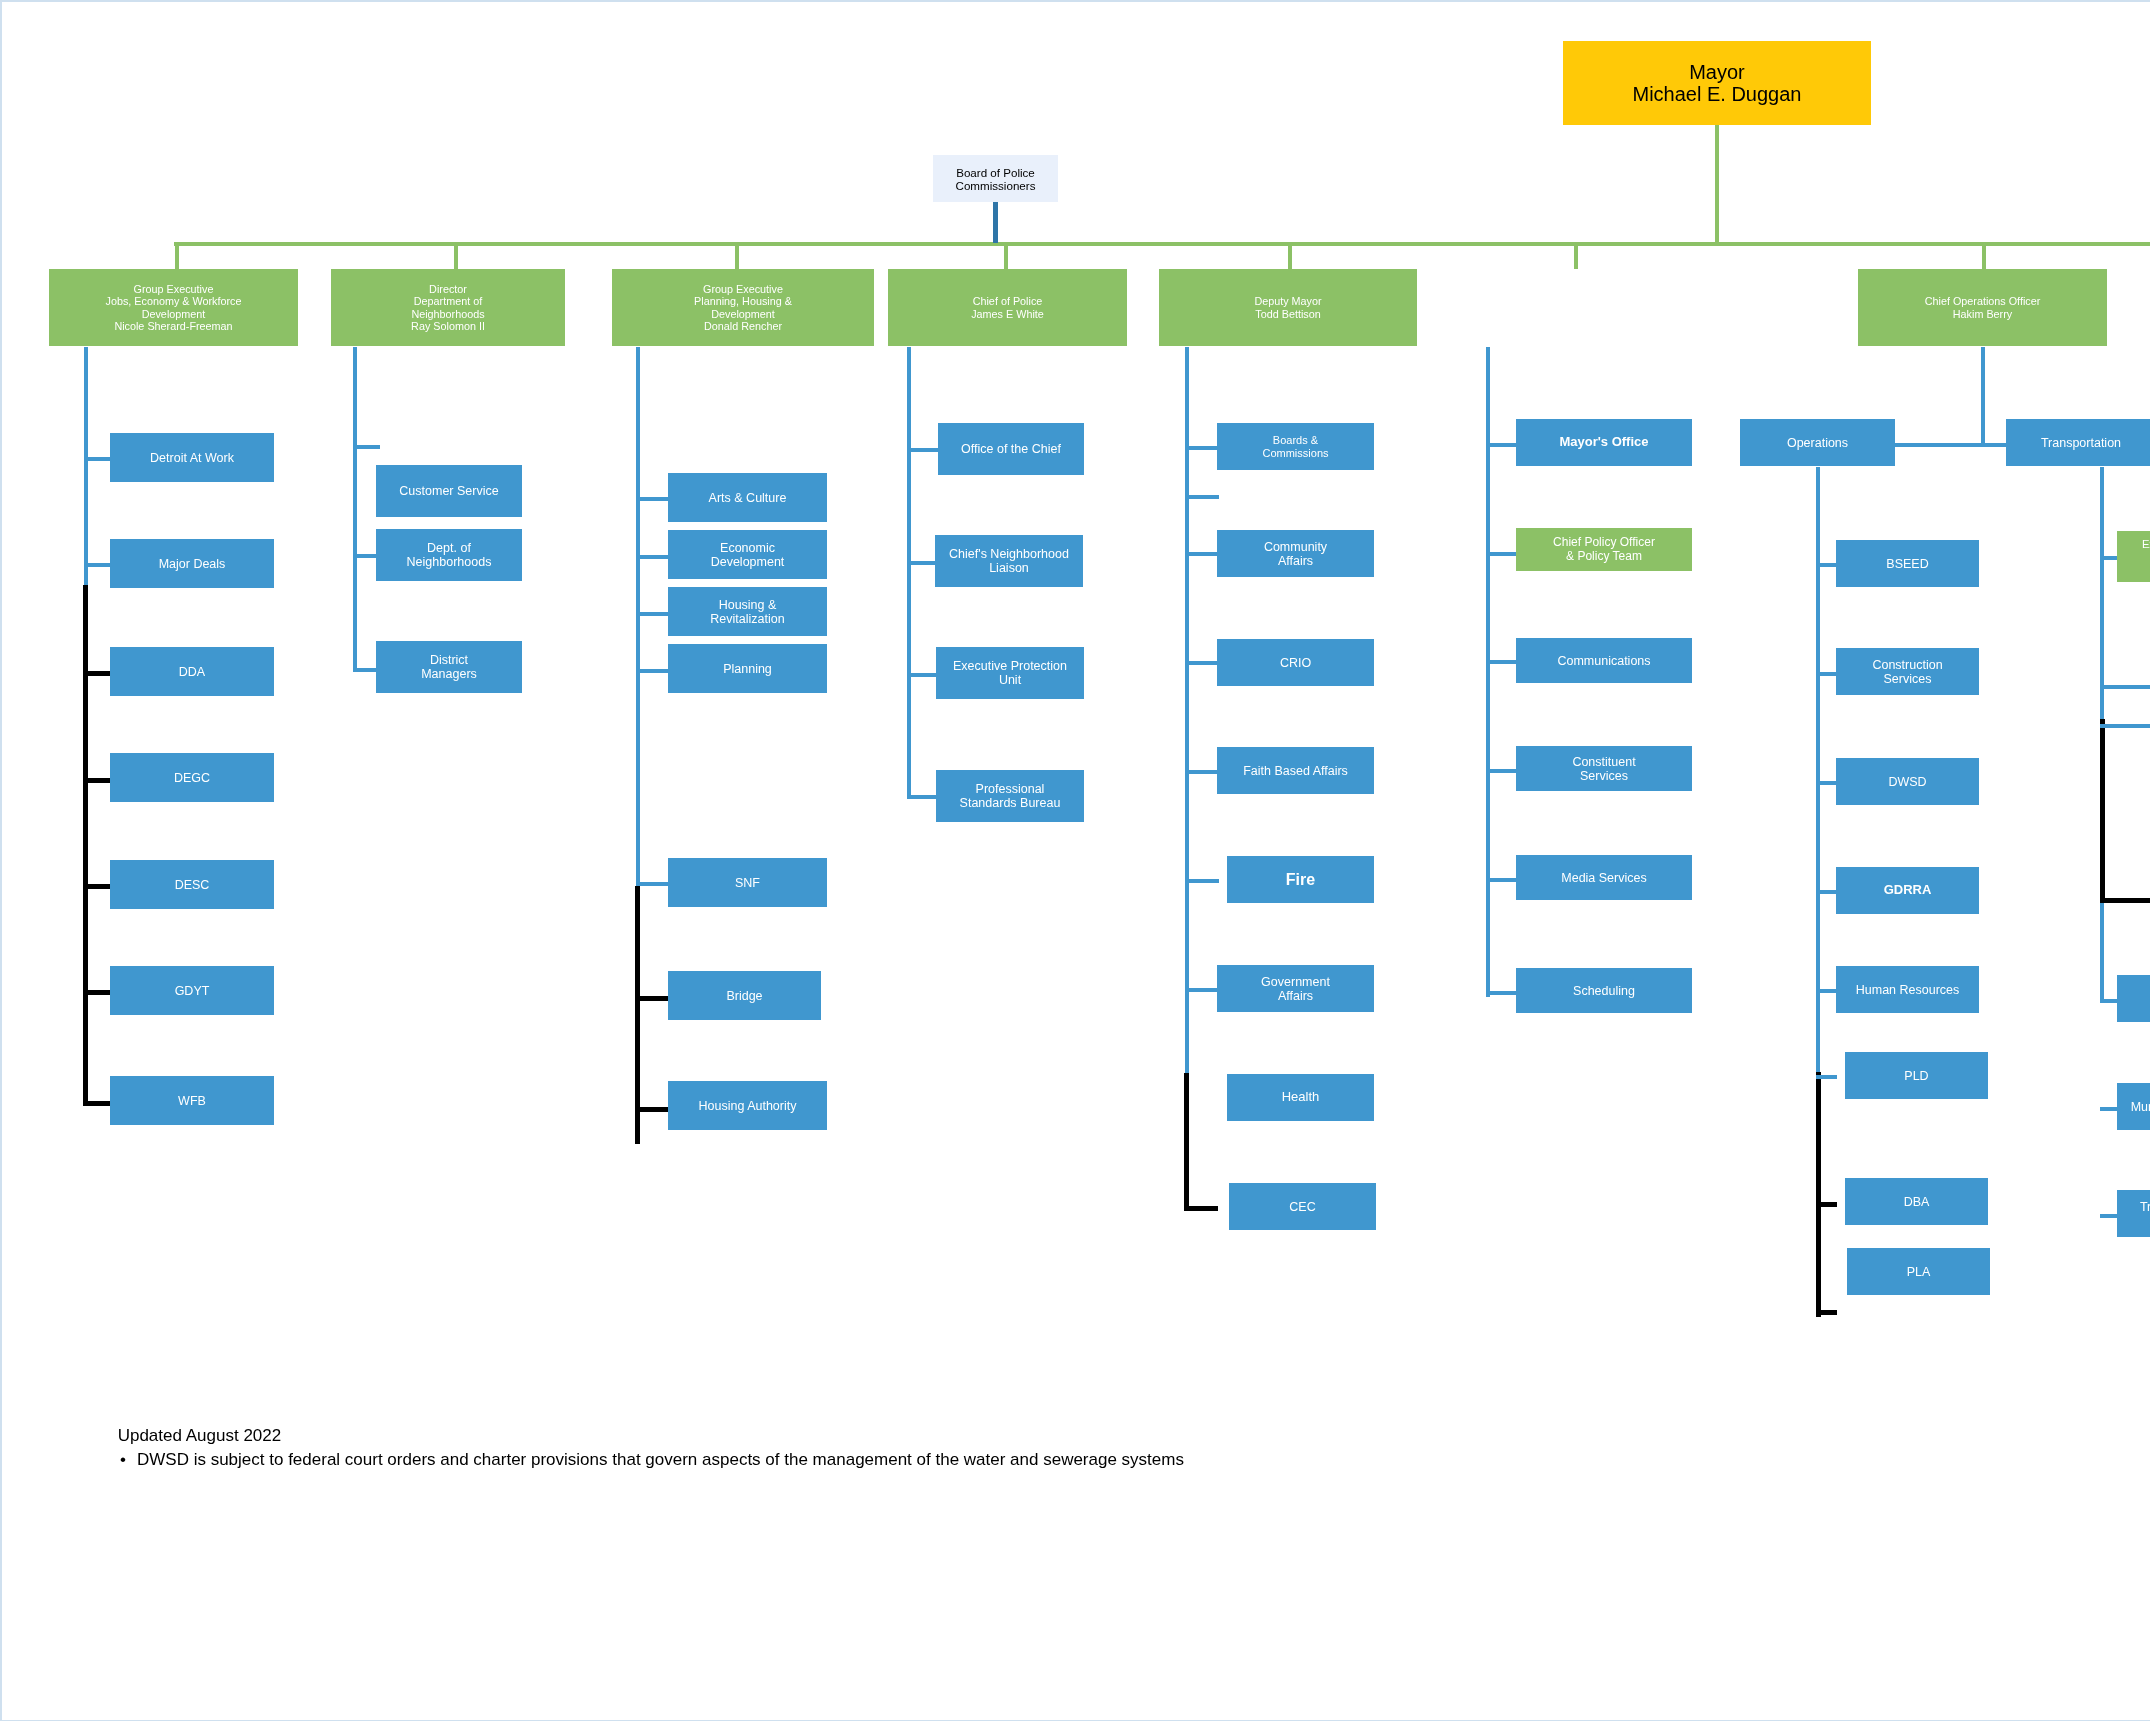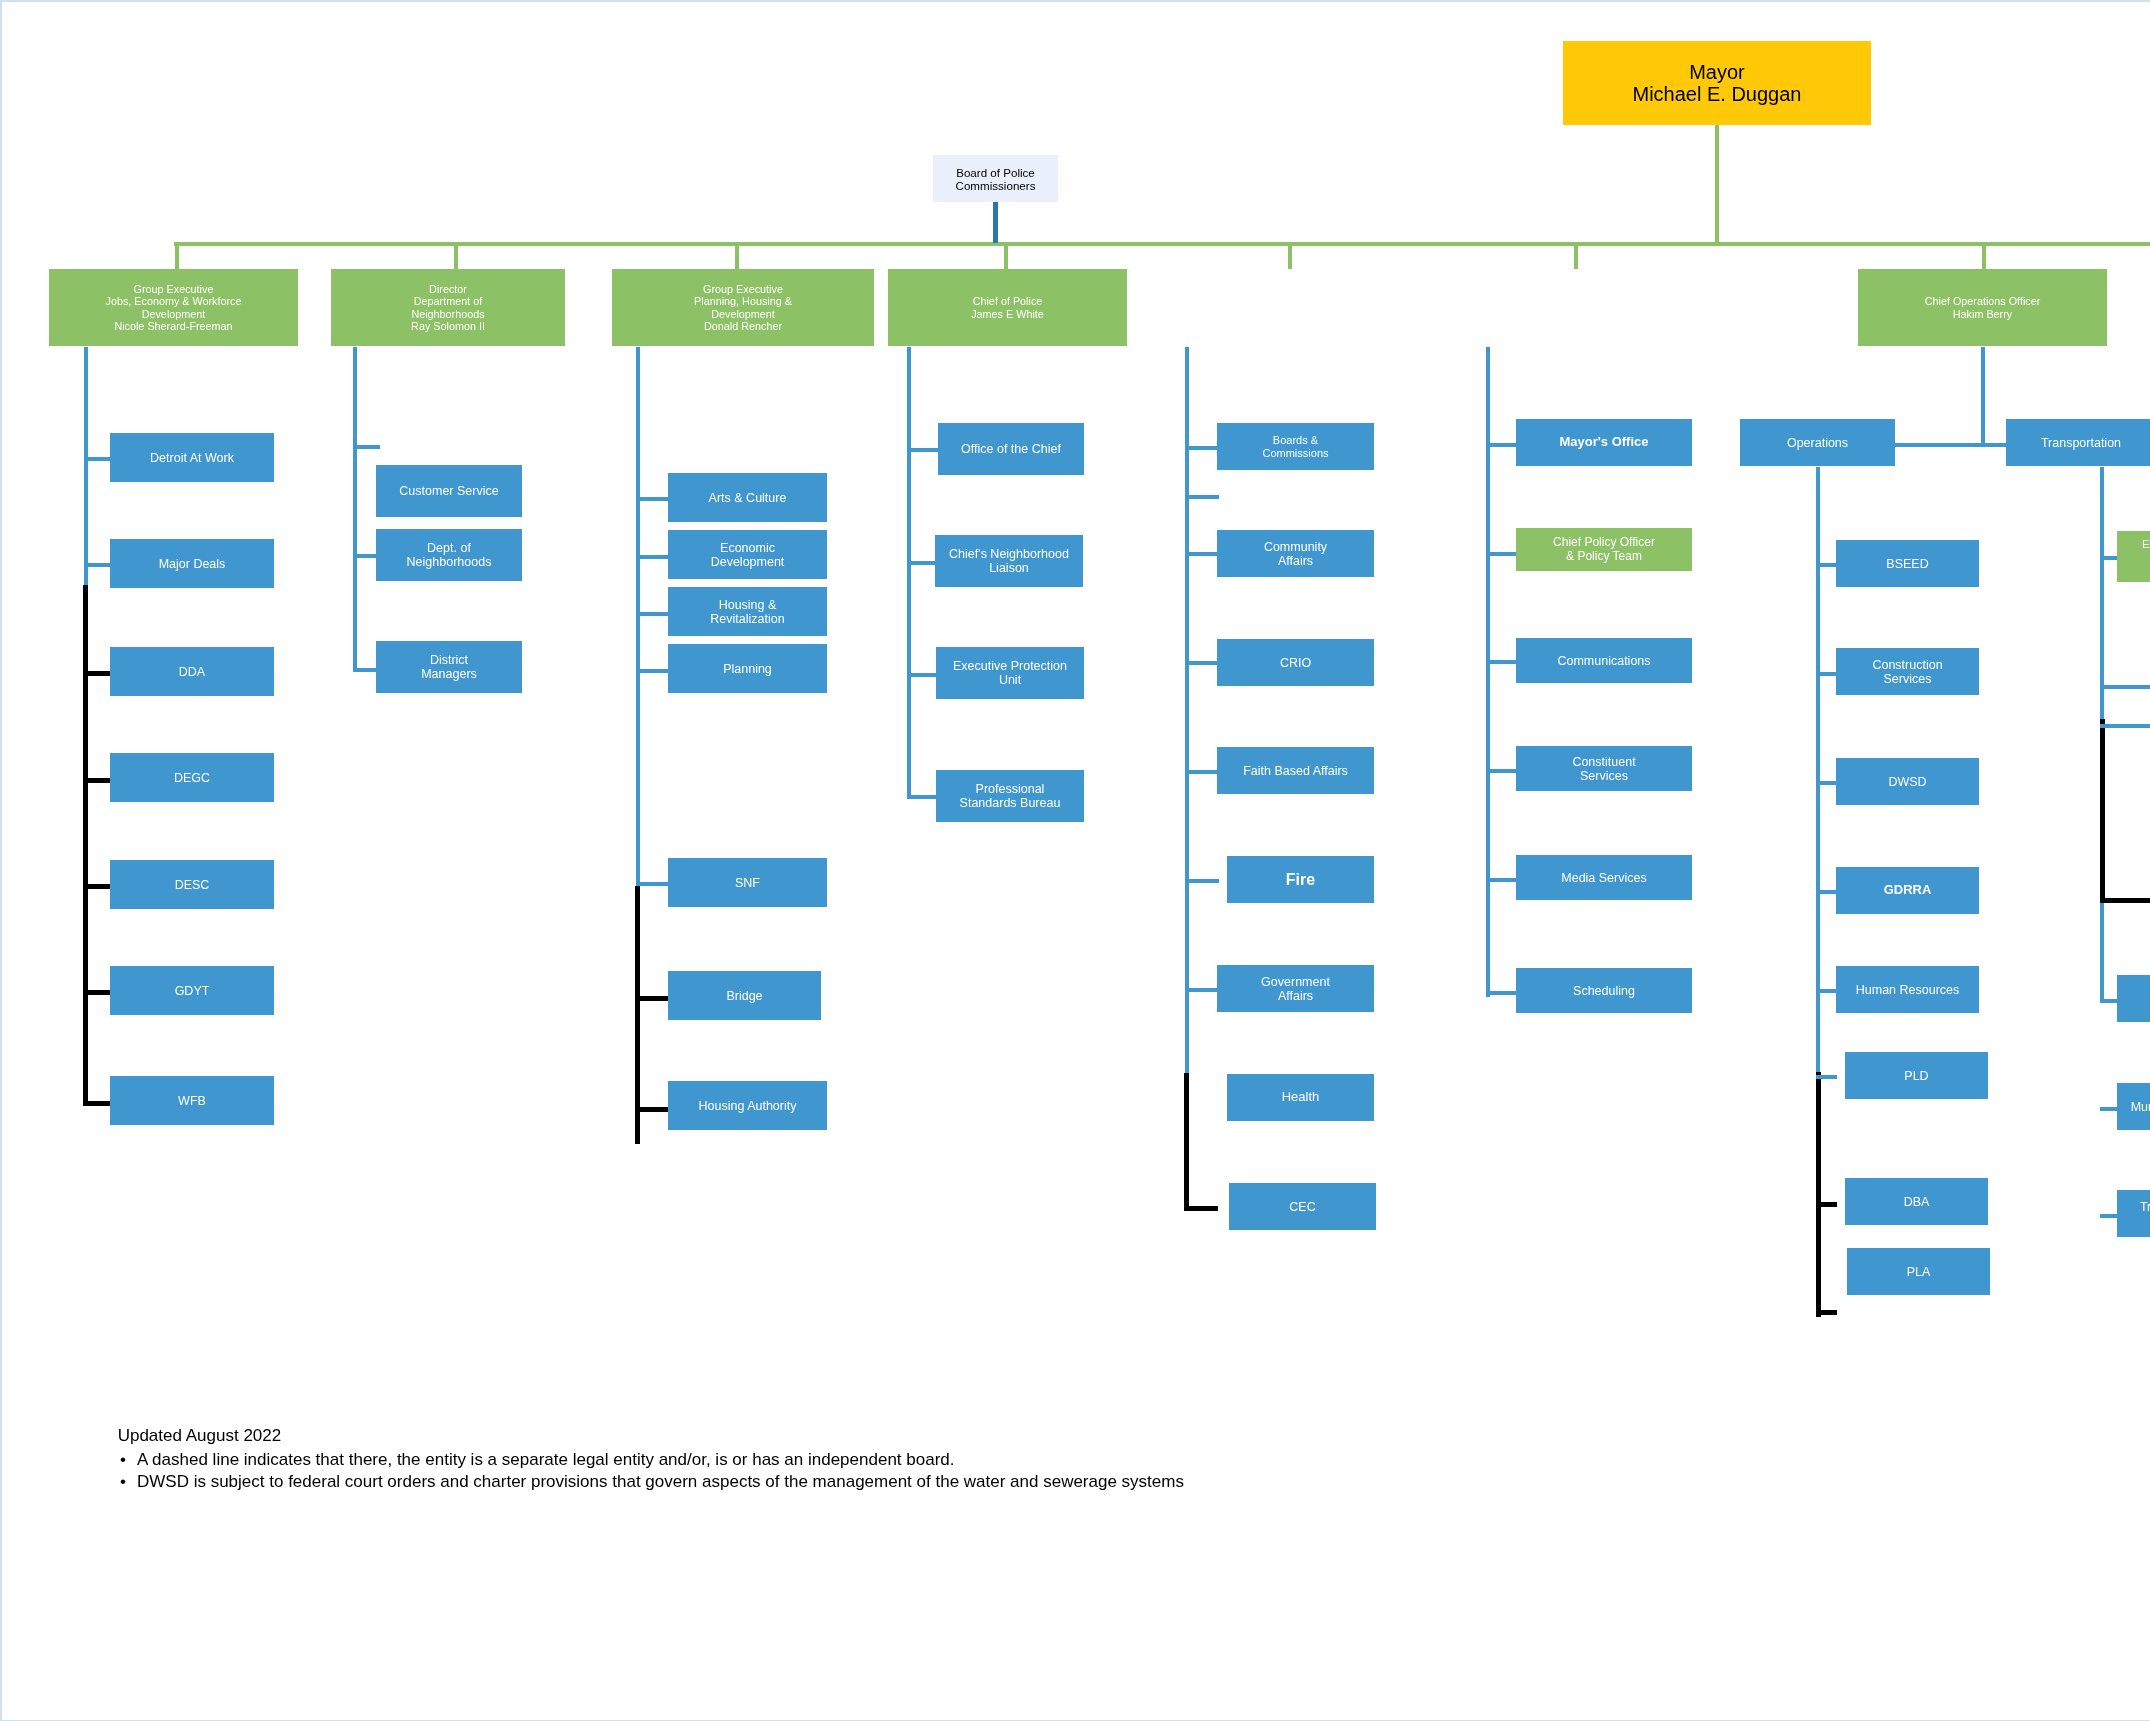--- a/index.html
+++ b/index.html
@@ -136,20 +136,22 @@
   <div class="ln h-blue" style="left:905px;top:793px;width:32px;"></div>
 
   <div class="box blue" style="left:936px;top:421px;width:146px;height:52px;font-size:12.5px;white-space:pre-line;">Office of the Chief</div>
   <div class="box blue" style="left:933px;top:533px;width:148px;height:52px;font-size:12.5px;white-space:pre-line;">Chief's Neighborhood
 Liaison</div>
   <div class="box blue" style="left:934px;top:645px;width:148px;height:52px;font-size:12.5px;white-space:pre-line;">Executive Protection
 Unit</div>
   <div class="box blue" style="left:934px;top:768px;width:148px;height:52px;font-size:12.5px;white-space:pre-line;">Professional
 Standards Bureau</div>
 
+  <div class="box green" style="left:1157px;top:267px;width:258px;height:77px;font-size:10.8px;white-space:pre-line;">Deputy Mayor
+Todd Bettison</div>
   <div class="ln v-blue" style="left:1183px;top:345px;height:729px;"></div>
   <div class="ln v-black" style="left:1182px;top:1071px;height:138px;"></div>
 
   <div class="ln h-blue" style="left:1183px;top:444px;width:34px;"></div>
   <div class="ln h-blue" style="left:1183px;top:493px;width:34px;"></div>
   <div class="ln h-blue" style="left:1183px;top:550px;width:34px;"></div>
   <div class="ln h-blue" style="left:1183px;top:659px;width:34px;"></div>
   <div class="ln h-blue" style="left:1183px;top:768px;width:34px;"></div>
   <div class="ln h-blue" style="left:1183px;top:877px;width:34px;"></div>
   <div class="ln h-blue" style="left:1183px;top:986px;width:34px;"></div>
@@ -230,19 +232,18 @@
 C. Mikel Oglesby</div>
 
   <div class="box blue" style="left:2115px;top:973px;width:126px;height:47px;font-size:12.5px;white-space:pre-line;">DPW</div>
   <div class="box blue" style="left:2115px;top:1081px;width:126px;height:47px;font-size:12.5px;white-space:pre-line;">Municipal Parking</div>
   <div class="box blue" style="left:2115px;top:1188px;width:126px;height:47px;font-size:12.5px;white-space:pre-line;">Transportation
 Planning</div>
 
   <div id="footer" style="left:108px;top:1424px;width:1333px;">
     <div class="upd">Updated August 2022</div>
     <ul>
-      <li>A dashed line indicates that there, the entity is a separate legal entity and/or, is or has an independent board.</li>
       <li>DWSD is subject to federal court orders and charter provisions that govern aspects of the management of the water and sewerage systems</li>
     </ul>
   </div>
 
 </div>
 
 
 </body></html>

